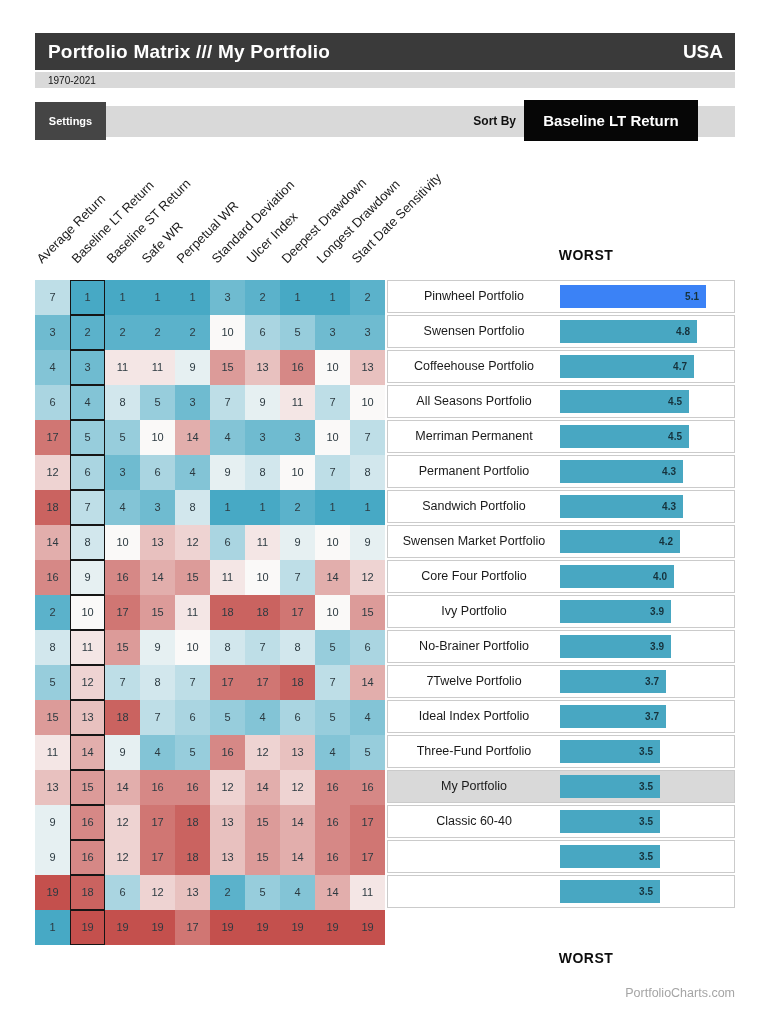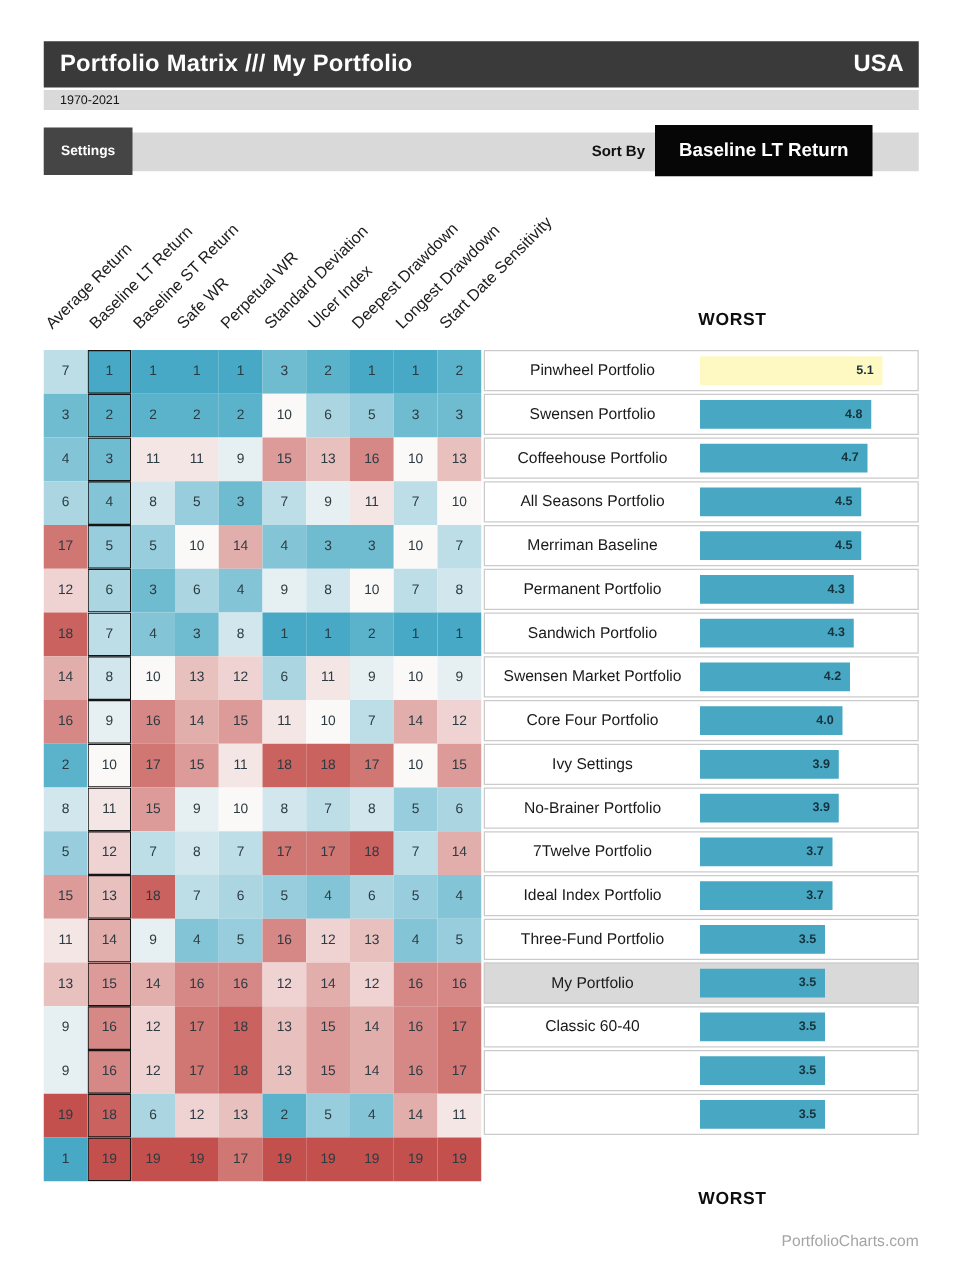--- a/index.html
+++ b/index.html
@@ -310,21 +310,21 @@
         <div class="hm-cell" style="background: rgb(196, 80, 77);">19</div>
         <div class="hm-cell" style="background: rgb(196, 80, 77);">19</div>
         <div class="hm-cell" style="background: rgb(196, 80, 77);">19</div>
         <div class="hm-cell" style="background: rgb(196, 80, 77);">19</div>
       </div>
     </div>
 
   <div class="bands">
       <div class="band">
         <div class="band-name">Pinwheel Portfolio</div>
-        <div class="band-bar" style="background: #fef9c3; width: 146px;">
+        <div class="band-bar" style="background: #3b82f6; width: 146px;">
           <span class="bar-label">5.1</span>
         </div>
       </div>
       <div class="band">
         <div class="band-name">Swensen Portfolio</div>
         <div class="band-bar" style="background: rgb(72, 167, 194); width: 137px;">
           <span class="bar-label">4.8</span>
         </div>
       </div>
       <div class="band">
@@ -333,21 +333,21 @@
           <span class="bar-label">4.7</span>
         </div>
       </div>
       <div class="band">
         <div class="band-name">All Seasons Portfolio</div>
         <div class="band-bar" style="background: rgb(72, 167, 194); width: 129px;">
           <span class="bar-label">4.5</span>
         </div>
       </div>
       <div class="band">
-        <div class="band-name">Merriman Baseline</div>
+        <div class="band-name">Merriman Permanent</div>
         <div class="band-bar" style="background: rgb(72, 167, 194); width: 129px;">
           <span class="bar-label">4.5</span>
         </div>
       </div>
       <div class="band">
         <div class="band-name">Permanent Portfolio</div>
         <div class="band-bar" style="background: rgb(72, 167, 194); width: 123px;">
           <span class="bar-label">4.3</span>
         </div>
       </div>
@@ -363,21 +363,21 @@
           <span class="bar-label">4.2</span>
         </div>
       </div>
       <div class="band">
         <div class="band-name">Core Four Portfolio</div>
         <div class="band-bar" style="background: rgb(72, 167, 194); width: 114px;">
           <span class="bar-label">4.0</span>
         </div>
       </div>
       <div class="band">
-        <div class="band-name">Ivy Settings</div>
+        <div class="band-name">Ivy Portfolio</div>
         <div class="band-bar" style="background: rgb(72, 167, 194); width: 111px;">
           <span class="bar-label">3.9</span>
         </div>
       </div>
       <div class="band">
         <div class="band-name">No-Brainer Portfolio</div>
         <div class="band-bar" style="background: rgb(72, 167, 194); width: 111px;">
           <span class="bar-label">3.9</span>
         </div>
       </div>

